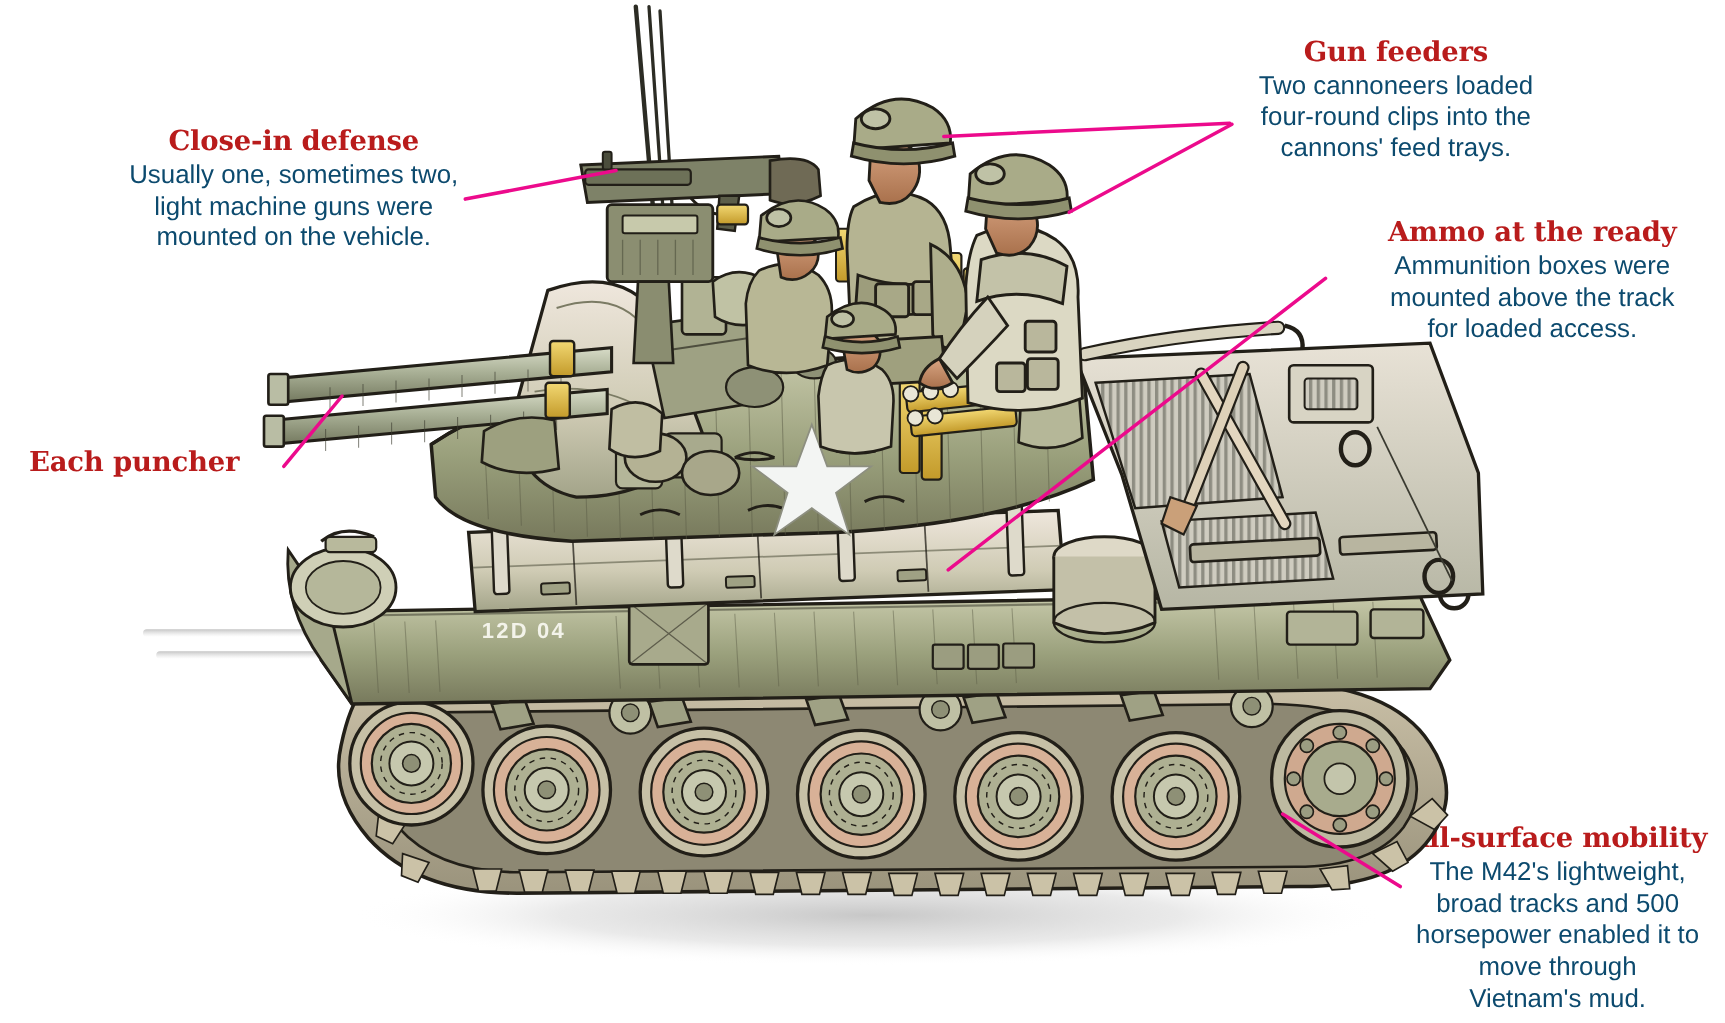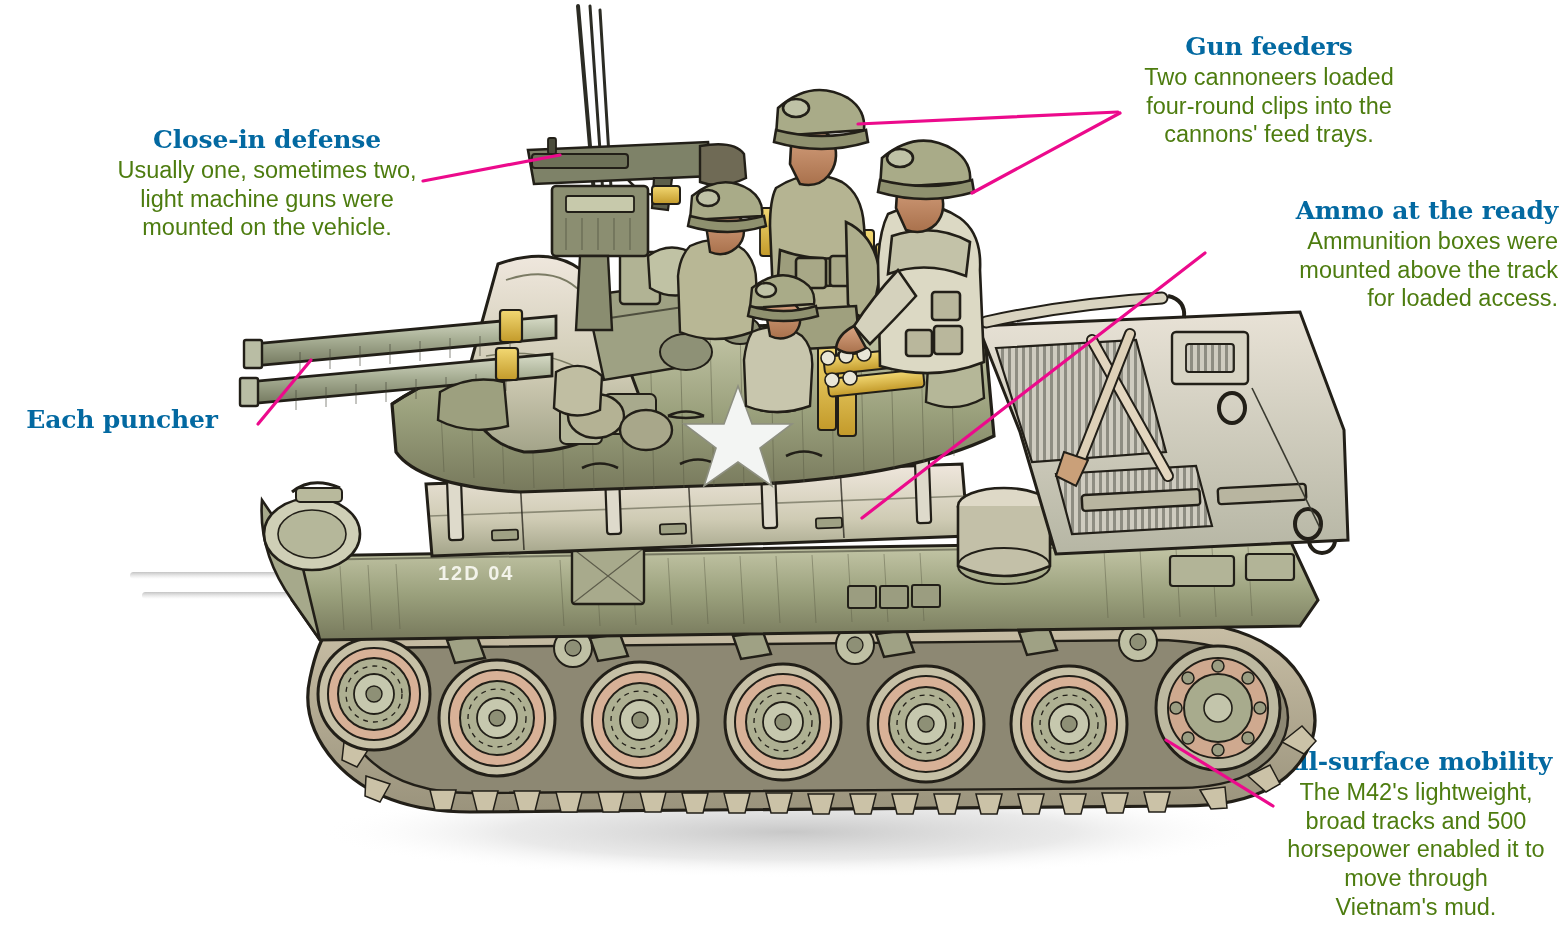--- a/index.html
+++ b/index.html
@@ -15,29 +15,29 @@
     overflow: hidden;
     font-family: "Liberation Sans", sans-serif;
   }
 
   
   .callout { position: absolute; }
   .callout .c-title {
     font-family: "DejaVu Serif", serif;
     font-weight: bold;
     font-size: 25px;
-    color: #0369a1;
+    color: #b91c1c;
     line-height: 1.12;
     letter-spacing: -0.2px;
     margin-bottom: 2px;
   }
   .callout .c-body {
     font-family: "Liberation Sans", sans-serif;
     font-size: 23.5px;
-    color: #4d7c0f;
+    color: #0c4a6e;
     line-height: 1.22;
     white-space: pre-line;
   }
   .ta-center { text-align: center; }
 
   
   #leaders, #art { position: absolute; left: 0; top: 0; }
   #leaders { z-index: 40; }
   #art { z-index: 10; }
 </style>
@@ -599,35 +599,35 @@
     <g stroke="#EC0A8C" stroke-width="3.2" fill="none" stroke-linecap="round">
       <path d="M423 181 L560 155"></path>
       <path d="M1118 112 L858 124"></path>
       <path d="M1120 113 L972 193"></path>
       <path d="M1205 253 L862 518"></path>
       <path d="M258 424 L311 360"></path>
       <path d="M1273 806 L1166 740"></path>
     </g>
   </svg>
 
-  <div class="callout ta-center" style="left:92px; top:126px; width:350px;">
+  <div class="callout ta-center" style="left:92px; top:114px; width:350px;">
     <div class="c-title">Close-in defense</div>
     <div class="c-body">Usually one, sometimes two,
 light machine guns were
 mounted on the vehicle.</div>
   </div>
 
   <div class="callout ta-center" style="left:1117px; top:33px; width:304px;">
     <div class="c-title">Gun feeders</div>
     <div class="c-body">Two cannoneers loaded
 four-round clips into the
 cannons' feed trays.</div>
   </div>
 
-  <div class="callout ta-center" style="left:1228px; top:197px; width:330px;text-align:right;">
+  <div class="callout ta-center" style="left:1228px; top:197px; width:330px;">
     <div class="c-title">Ammo at the ready</div>
     <div class="c-body">Ammunition boxes were
 mounted above the track
 for loaded access.</div>
   </div>
 
   <div class="callout ta-center" style="left:6px; top:406px; width:232px;">
     <div class="c-title">Each puncher</div>
   </div>
 

